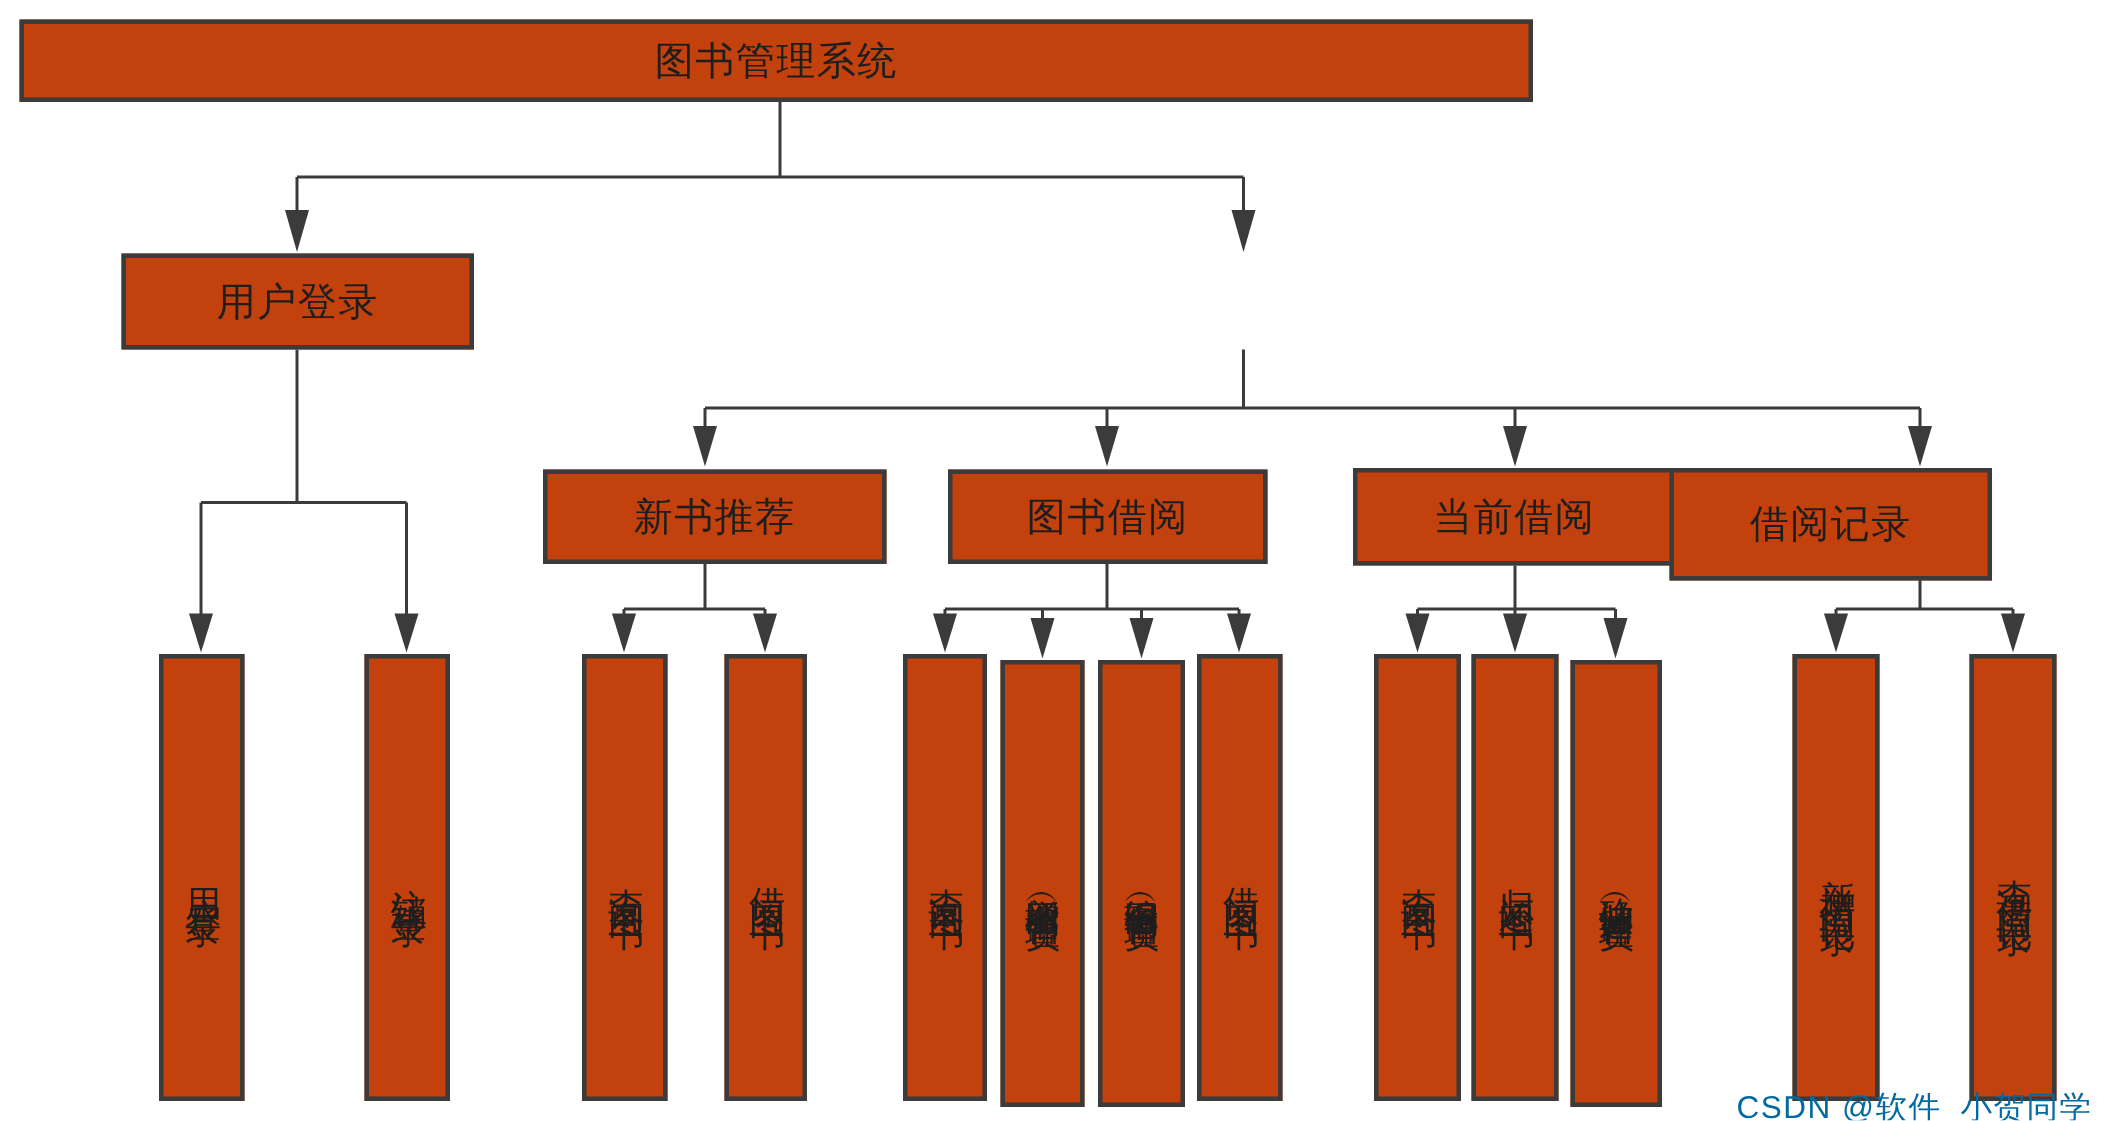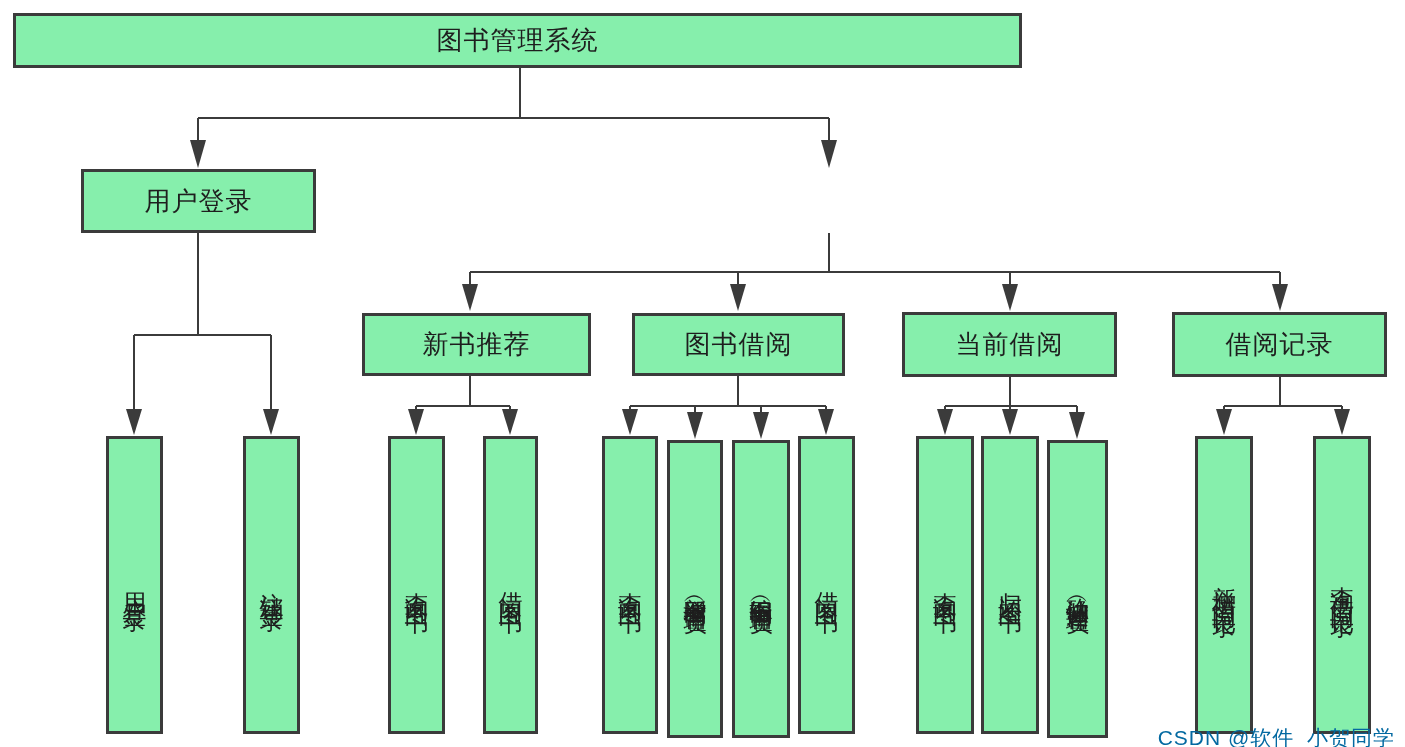--- a/index.html
+++ b/index.html
@@ -20,21 +20,21 @@
     left: 0;
     top: 0;
     width: 1405px;
     height: 747px;
     z-index: 1;
   }
   .node {
     position: absolute;
     box-sizing: border-box;
     border: 3px solid #3b3b3b;
-    background: #86efac;
+    background: #c2410c;
     display: flex;
     align-items: center;
     justify-content: center;
     z-index: 2;
   }
   .node .label-h {
     font-size: 26px;
     letter-spacing: 1px;
     color: #1e1e1e;
     white-space: nowrap;
@@ -126,21 +126,21 @@
 
   <div class="node" style="left:362px;top:313px;width:229px;height:63px">
     <span class="label-h">新书推荐</span>
   </div>
   <div class="node" style="left:902px;top:312px;width:215px;height:65px">
     <span class="label-h">当前借阅</span>
   </div>
   <div class="node" style="left:632px;top:313px;width:213px;height:63px">
     <span class="label-h">图书借阅</span>
   </div>
-  <div class="node" style="left:1172px;top:312px;width:215px;height:65px">
+  <div class="node" style="left:1113px;top:312px;width:215px;height:75px">
     <span class="label-h">借阅记录</span>
   </div>
 
   <div class="node leaf" style="left:106px;top:436px;width:57px;height:298px">
     <span class="label-v">用户登录</span>
   </div>
   <div class="node leaf" style="left:243px;top:436px;width:57px;height:298px">
     <span class="label-v">注销登录</span>
   </div>
 

